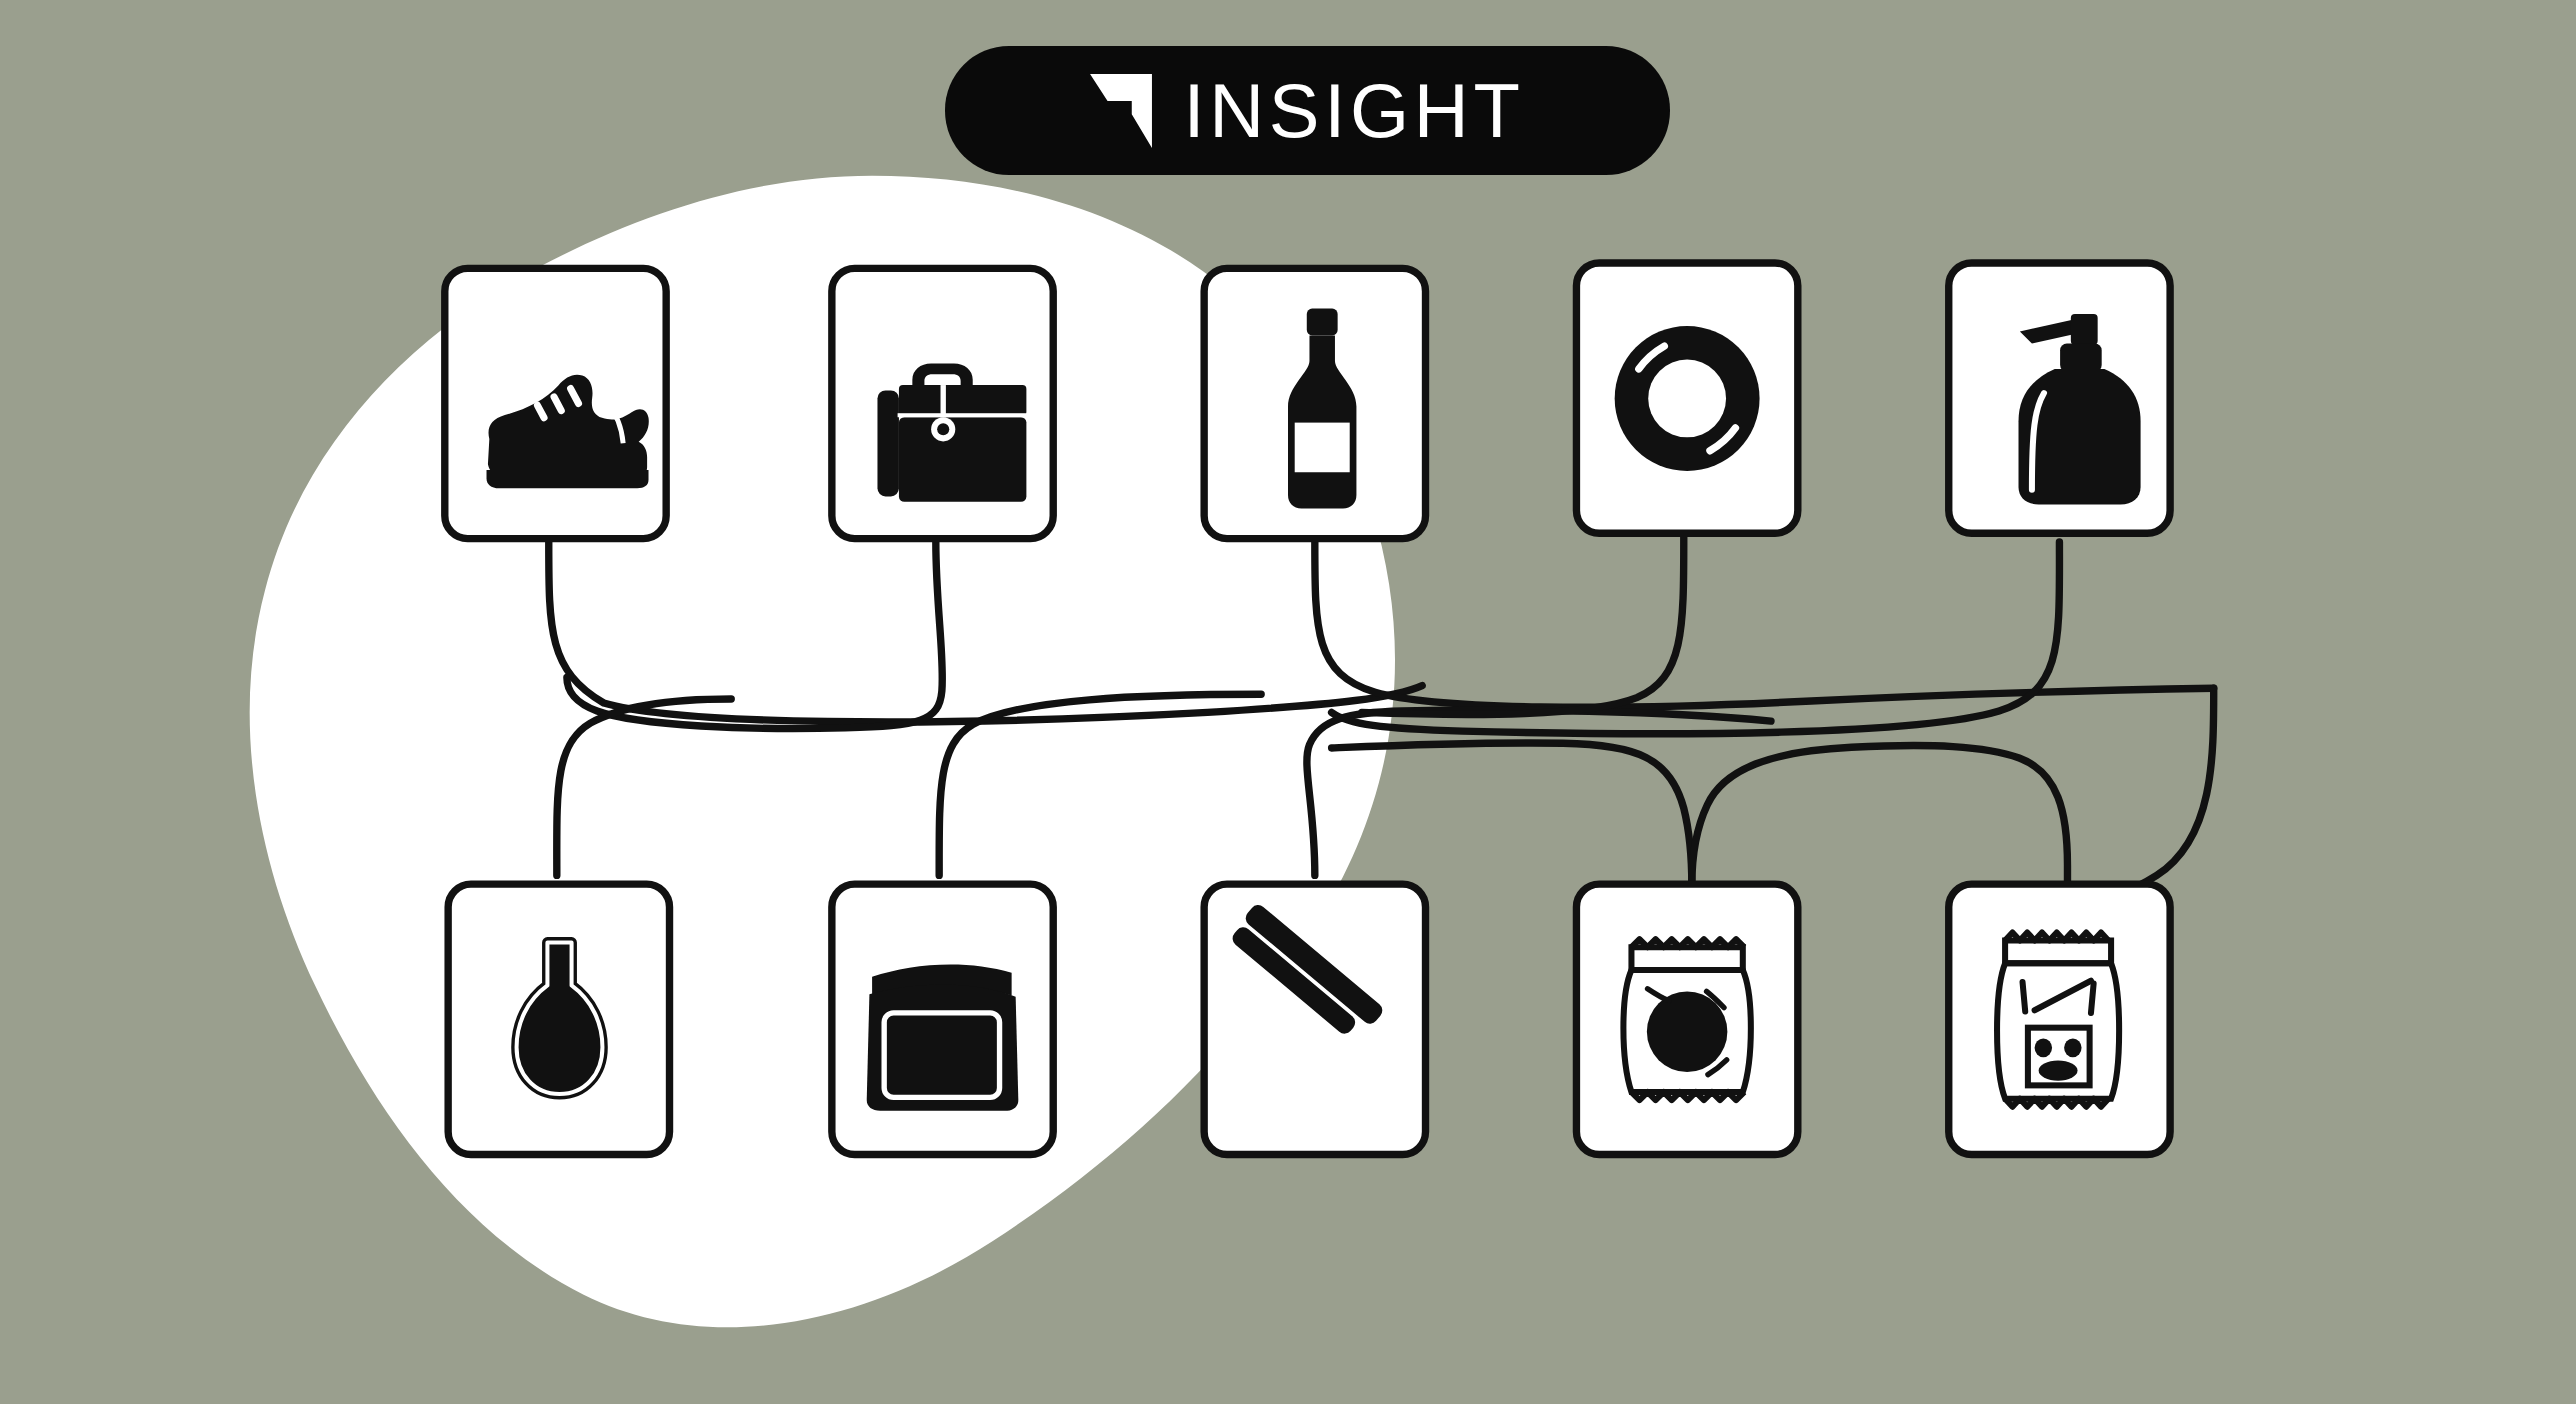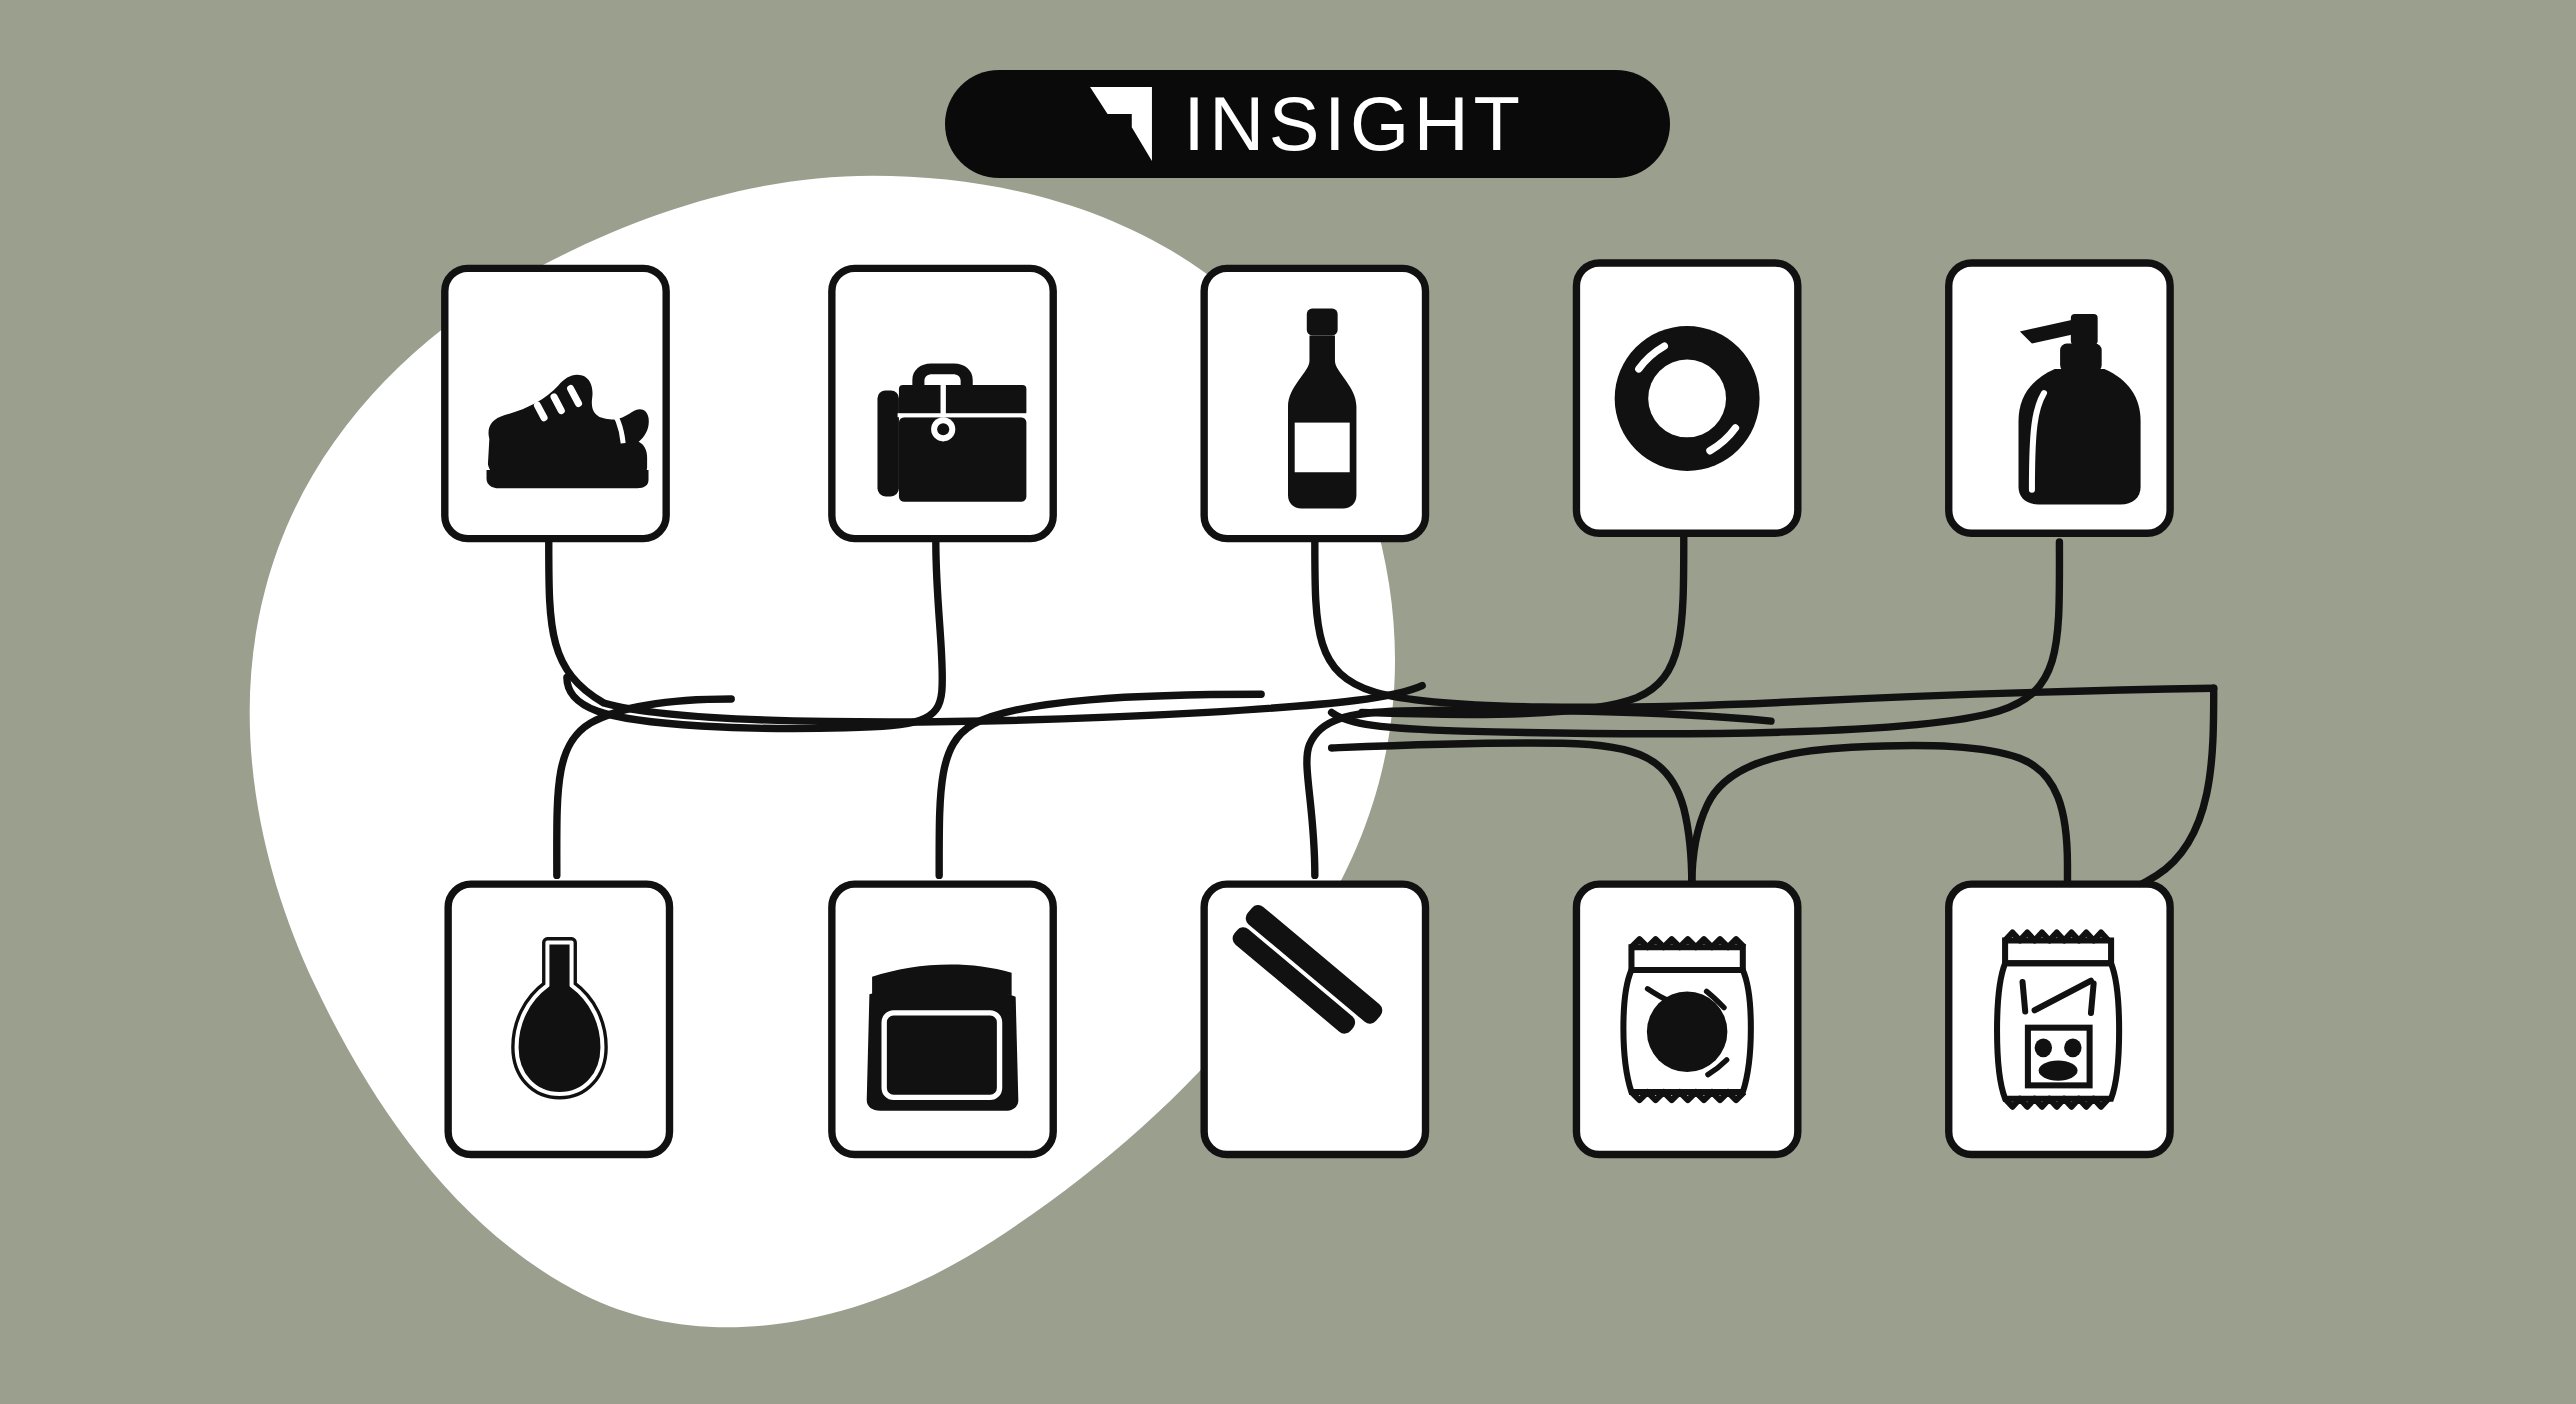--- a/index.html
+++ b/index.html
@@ -25,29 +25,28 @@
     inset: 0;
     width: 2576px;
     height: 1404px;
   }
   
   .badge {
     position: absolute;
     left: 945px;
     top: 46px;
     width: 725px;
-    height: 108px;
+    height: 129px;
     background: #0a0a0a;
     border-radius: 64px;
     display: flex;
     align-items: center;
     justify-content: center;
     gap: 31px;
     z-index: 6;
-    margin-top: 24px;
   }
   .badge-mark { width: 62px; height: 74px; display: block; }
   .badge-text {
     color: #ffffff;
     font-family: "Liberation Sans", sans-serif;
     font-size: 76px;
     letter-spacing: 4.7px;
     font-weight: 400;
     line-height: 1;
     white-space: nowrap;

